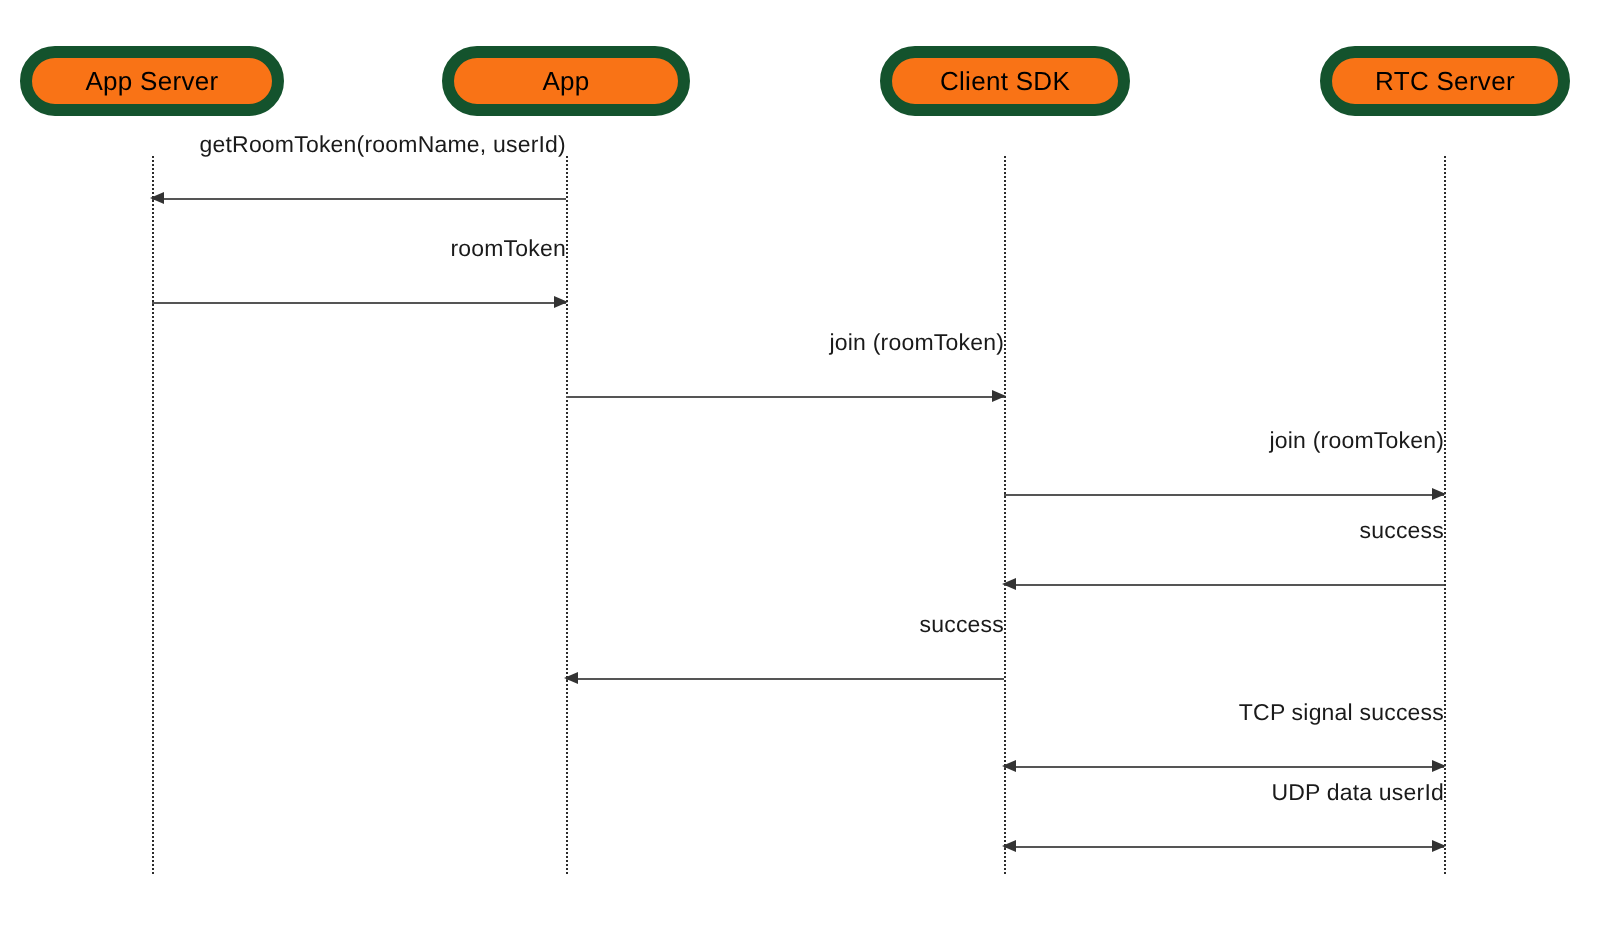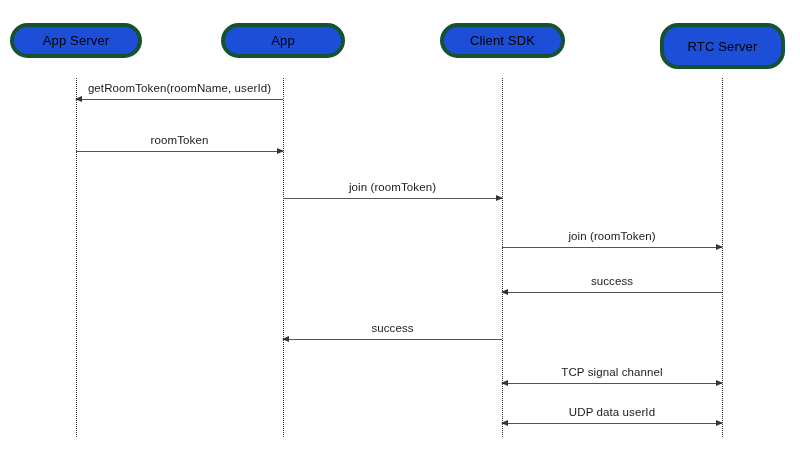--- a/index.html
+++ b/index.html
@@ -14,23 +14,23 @@
   #diagram-root {
     position: relative;
     width: 800px;
     height: 470px;
     background: #ffffff;
     overflow: hidden;
   }
   .participant-box {
     position: absolute;
     box-sizing: border-box;
-    border: 4px solid #14532d;
+    border: 6px solid #14532d;
     border-radius: 18px;
-    background: #1d4ed8;
+    background: #f97316;
     display: flex;
     align-items: center;
     justify-content: center;
   }
   .participant-label {
     font-size: 13px;
     color: #000000;
     font-family: "Liberation Sans", sans-serif;
     letter-spacing: 0.15px;
     white-space: nowrap;
@@ -64,22 +64,22 @@
     border-left: 7px solid #333333;
   }
   .arrow-head.left {
     left: -1px;
     border-right: 7px solid #333333;
   }
   .message-label {
     position: absolute;
     left: 0;
     right: 0;
-    bottom: 5px;
-    text-align: center;
+    bottom: 20px;
+    text-align: right;
     font-size: 11.5px;
     color: #1a1a1a;
     font-family: "Liberation Sans", sans-serif;
     white-space: nowrap;
     letter-spacing: 0.1px;
   }
 </style>
 </head>
 <body>
 
@@ -90,21 +90,21 @@
     <div class="lifeline" style="left: 722px; top: 78px; height: 359px;"></div>
     <div class="participant-box" style="left: 10px; top: 23px; width: 132px; height: 35px;">
       <span class="participant-label">App Server</span>
     </div>
     <div class="participant-box" style="left: 440px; top: 23px; width: 125px; height: 35px;">
       <span class="participant-label">Client SDK</span>
     </div>
     <div class="participant-box" style="left: 221px; top: 23px; width: 124px; height: 35px;">
       <span class="participant-label">App</span>
     </div>
-    <div class="participant-box" style="left: 660px; top: 23px; width: 125px; height: 46px;">
+    <div class="participant-box" style="left: 660px; top: 23px; width: 125px; height: 35px;">
       <span class="participant-label">RTC Server</span>
     </div>
     <div class="message" style="left: 76px; width: 207px; top: 99px;">
       <div class="message-line"></div>
       <div class="arrow-head left"></div>
       <div class="message-label">getRoomToken(roomName, userId)</div>
     </div>
     <div class="message" style="left: 76px; width: 207px; top: 151px;">
       <div class="message-line"></div>
       <div class="arrow-head right"></div>
@@ -127,21 +127,21 @@
     </div>
     <div class="message" style="left: 283px; width: 219px; top: 339px;">
       <div class="message-line"></div>
       <div class="arrow-head left"></div>
       <div class="message-label">success</div>
     </div>
     <div class="message" style="left: 502px; width: 220px; top: 383px;">
       <div class="message-line"></div>
       <div class="arrow-head left"></div>
       <div class="arrow-head right"></div>
-      <div class="message-label">TCP signal channel</div>
+      <div class="message-label">TCP signal success</div>
     </div>
     <div class="message" style="left: 502px; width: 220px; top: 423px;">
       <div class="message-line"></div>
       <div class="arrow-head left"></div>
       <div class="arrow-head right"></div>
       <div class="message-label">UDP data userId</div>
     </div>
   </div>
 
 </body></html>

